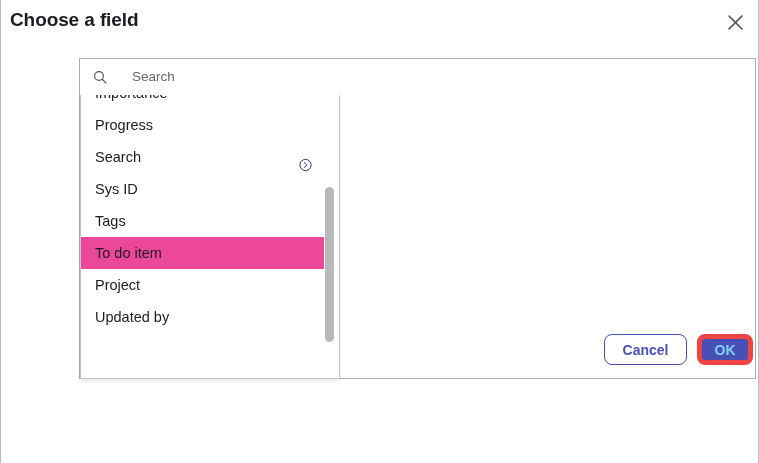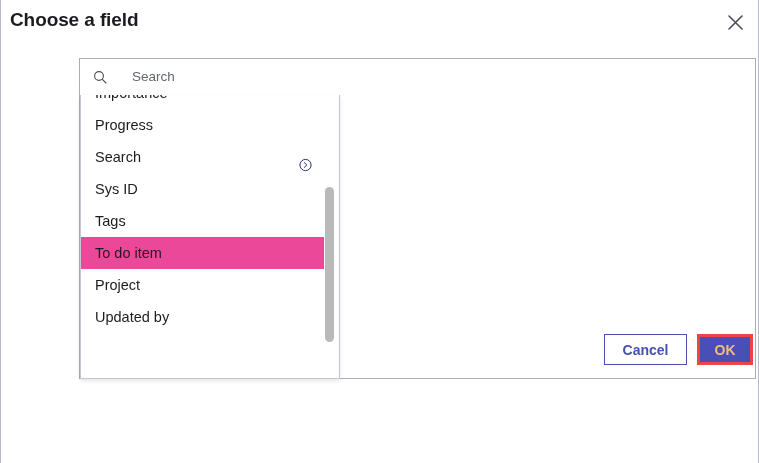--- a/index.html
+++ b/index.html
@@ -192,21 +192,21 @@
   .dialog-footer {
     position: absolute;
     left: 0;
     bottom: 0;
     width: 757px;
     height: 62px;
   }
   .btn {
     position: absolute;
     height: 31px;
-    border-radius: 0;
+    border-radius: 8px;
     font-family: "Liberation Sans", sans-serif;
     font-size: 14px;
     font-weight: bold;
     cursor: pointer;
     box-sizing: border-box;
     padding: 0;
     display: flex;
     align-items: center;
     justify-content: center;
   }
@@ -216,22 +216,22 @@
     width: 83px;
     background: #ffffff;
     border: 1px solid #484fb5;
     color: #484fb5;
   }
   .btn-ok {
     right: 5px;
     top: 9px;
     width: 56px;
     background: #484fb5;
-    border: 3px solid #ef4444;
-    color: #fdba74;
+    border: 5px solid #ef4444;
+    color: #7dd3fc;
   }
 </style>
 </head>
 <body>
 
 <div class="dialog">
 
   <div class="dialog-header">
     <div class="dialog-title">Choose a field</div>
     <button class="close-button">

